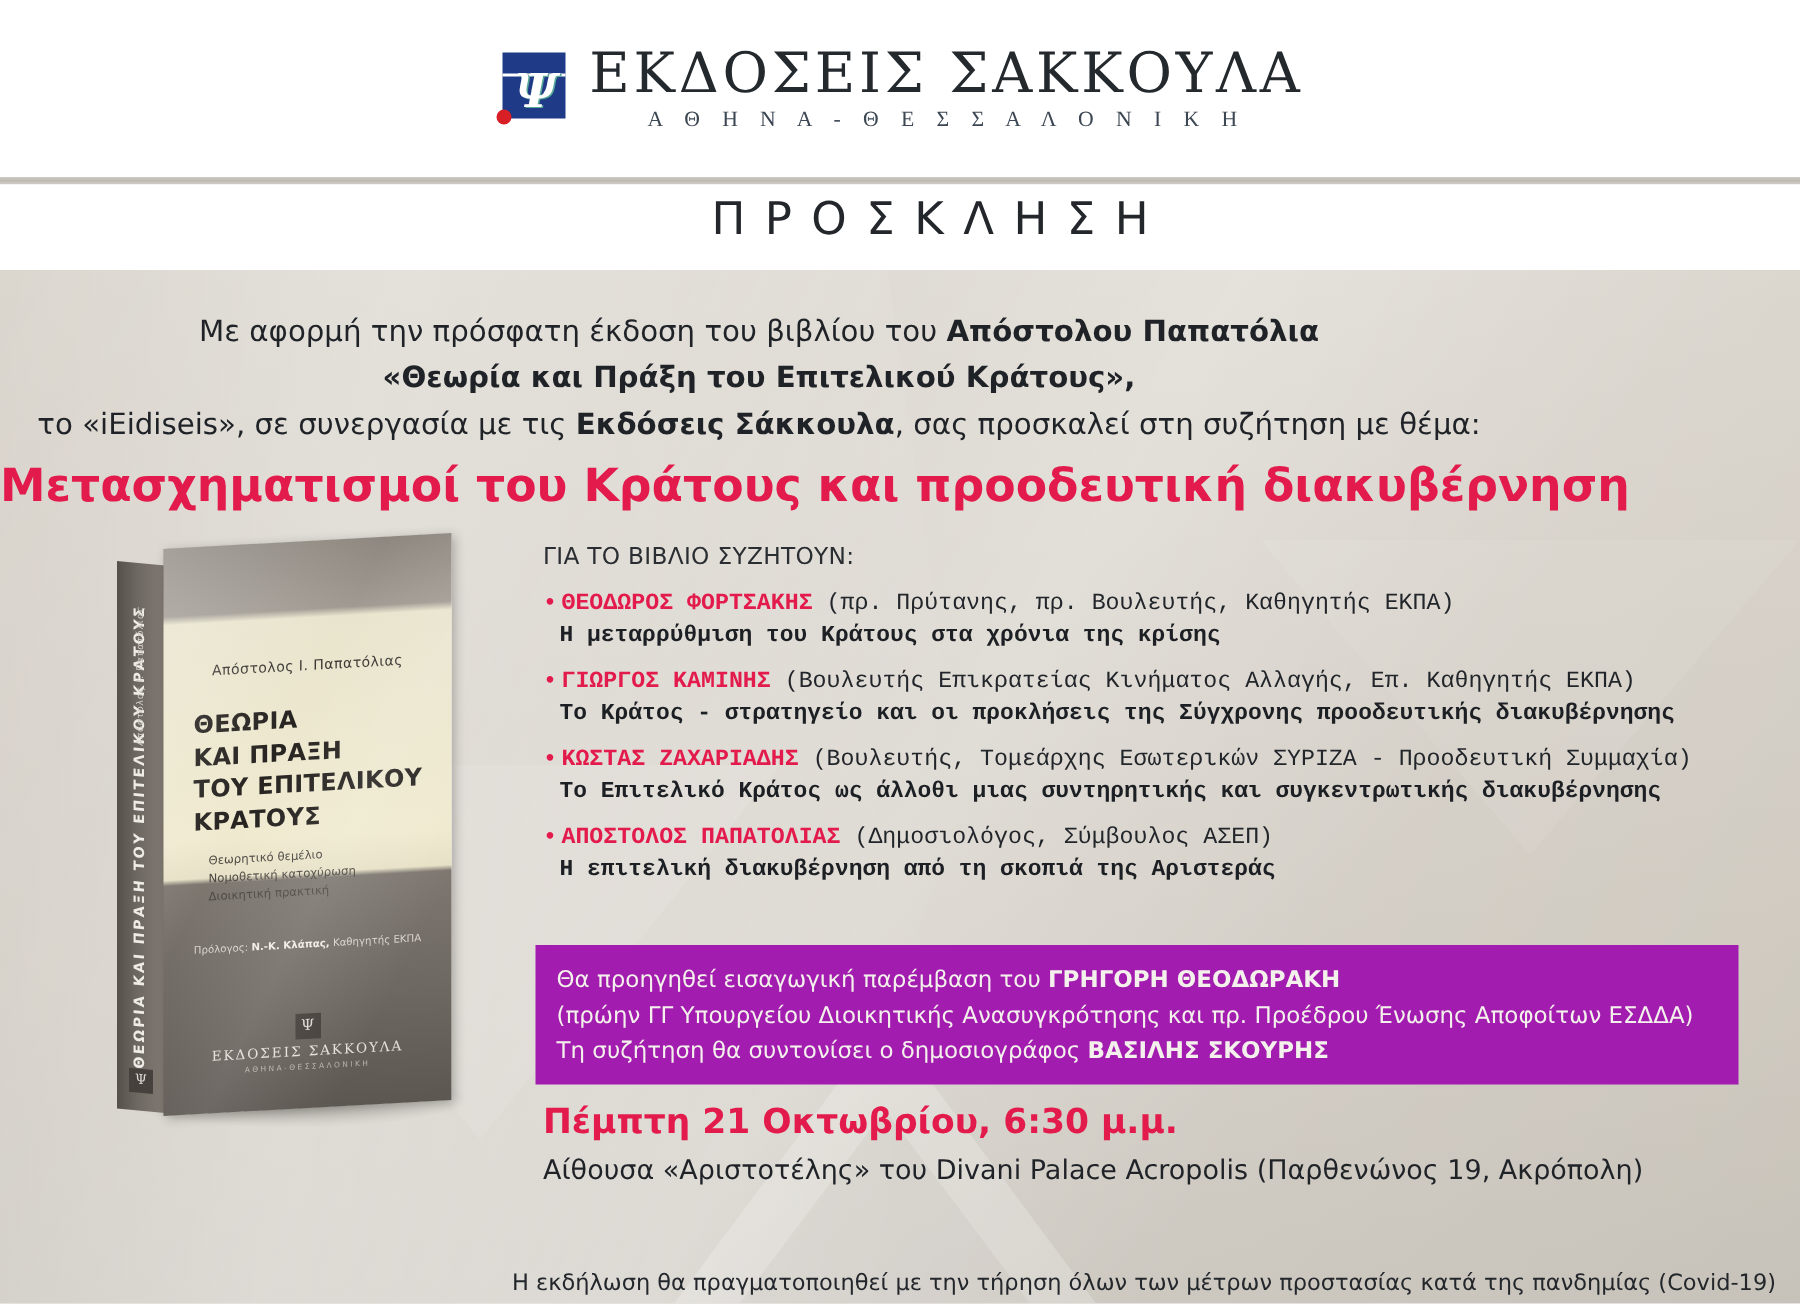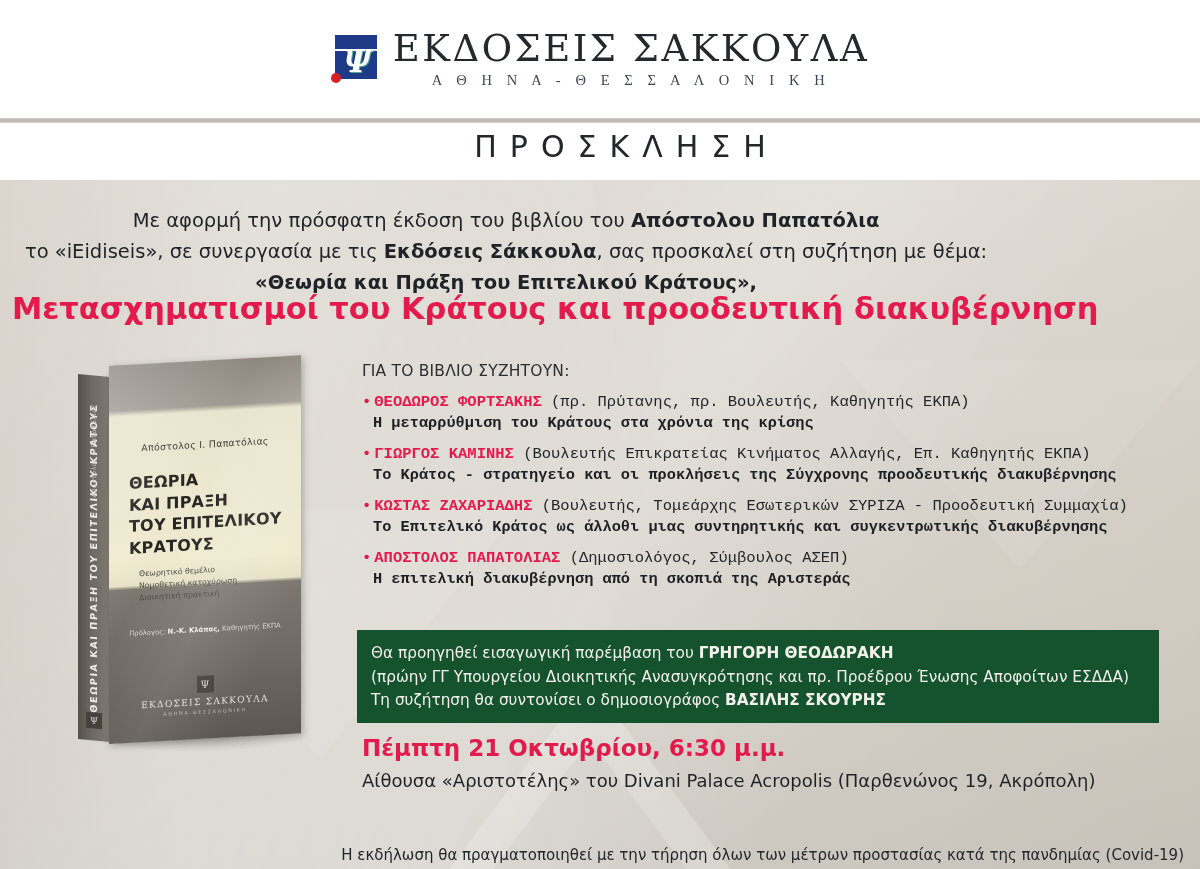--- a/index.html
+++ b/index.html
@@ -190,30 +190,29 @@
   .intro-l {
     font-size: 19.5px;
     line-height: 31px;
     white-space: nowrap;
   }
   .intro-l b { font-weight: 700; }
 
   
   .headline {
     position: absolute;
-    left: 0; top: 111px;
+    left: 0; top: 127px;
     width: 1028px;
     text-align: center;
     font-family: "DejaVu Sans", "Liberation Sans", sans-serif;
     font-size: 30.5px;
     font-weight: 700;
     color: #e31b4c;
     letter-spacing: 0px;
     white-space: nowrap;
-    margin-left: 12px;
   }
 
   
   .book {
     position: absolute;
     left: 62px; top: 180px;
     width: 270px; height: 400px;
   }
   .book-shadow {
     position: absolute;
@@ -394,21 +393,21 @@
     margin-top: 3px;
     padding-left: 11px;
     white-space: nowrap;
   }
 
   
   .brownbar {
     position: absolute;
     left: 357px; top: 450px;
     width: 802px; height: 93px;
-    background: #14532d;
+    background: #a21caf;
     box-sizing: border-box;
     padding: 12px 0 0 14px;
     color: #f4f1ec;
   }
   .bb-line {
     font-size: 15.3px;
     line-height: 23.5px;
     white-space: nowrap;
   }
   .bb-line b { font-weight: 700; }
@@ -471,22 +470,22 @@
   <div class="body-band">
     <div class="bg-tex"></div>
     <div class="chev chev-c"></div>
     <div class="chev chev-d"></div>
     <div class="chev chev-a"></div>
     <div class="chev chev-b"></div>
     <div class="sheen"></div>
 
     <div class="intro">
       <div class="intro-l"><span>Με αφορμή την πρόσφατη έκδοση του βιβλίου του </span><b>Απόστολου Παπατόλια</b></div>
+      <div class="intro-l"><b>«Θεωρία και Πράξη του Επιτελικού Κράτους»,</b></div>
       <div class="intro-l"><span>το «iEidiseis», σε συνεργασία με τις </span><b>Εκδόσεις Σάκκουλα</b><span>, σας προσκαλεί στη συζήτηση με θέμα:</span></div>
-      <div class="intro-l"><b>«Θεωρία και Πράξη του Επιτελικού Κράτους»,</b></div>
     </div>
 
     <div class="headline">Μετασχηματισμοί του Κράτους και προοδευτική διακυβέρνηση</div>
 
     <div class="book">
       <div class="book-shadow"></div>
       <div class="spine">
         <div class="spine-txt">ΘΕΩΡΙΑ ΚΑΙ ΠΡΑΞΗ ΤΟΥ ΕΠΙΤΕΛΙΚΟΥ ΚΡΑΤΟΥΣ</div>
         <div class="spine-auth">Απόστολος Ι. Παπατόλιας</div>
         <div class="spine-logo">Ψ</div>

